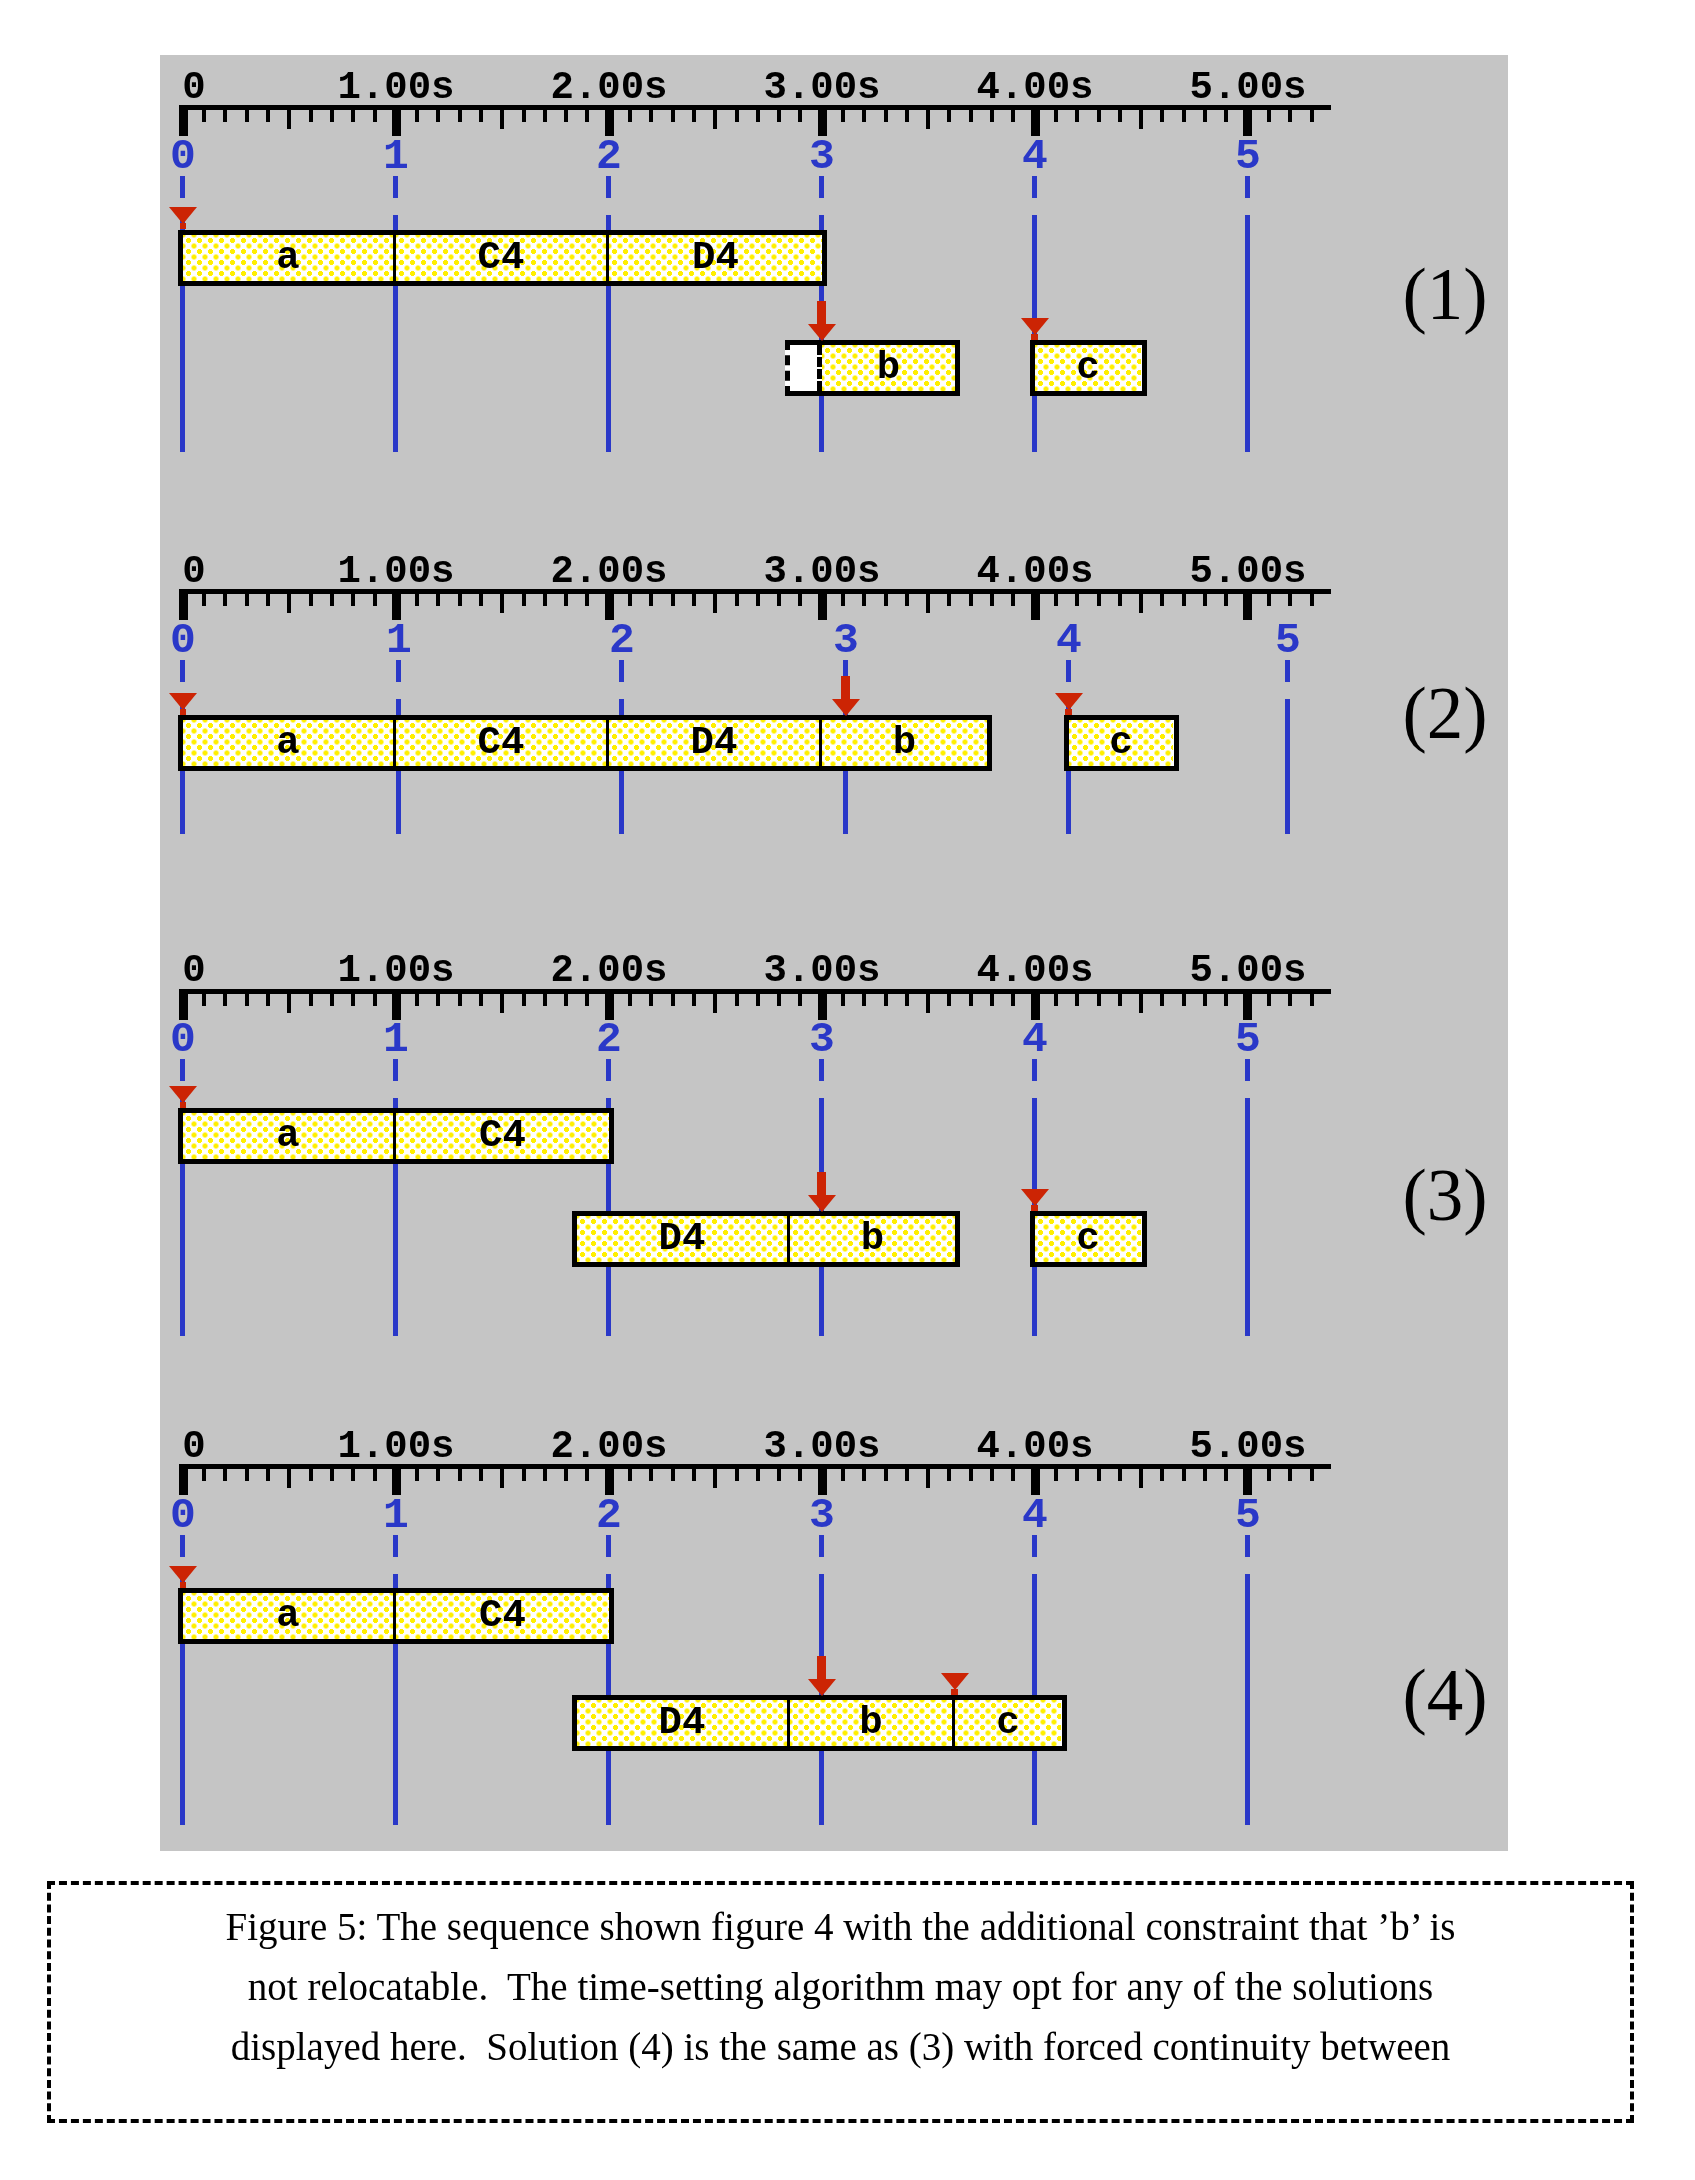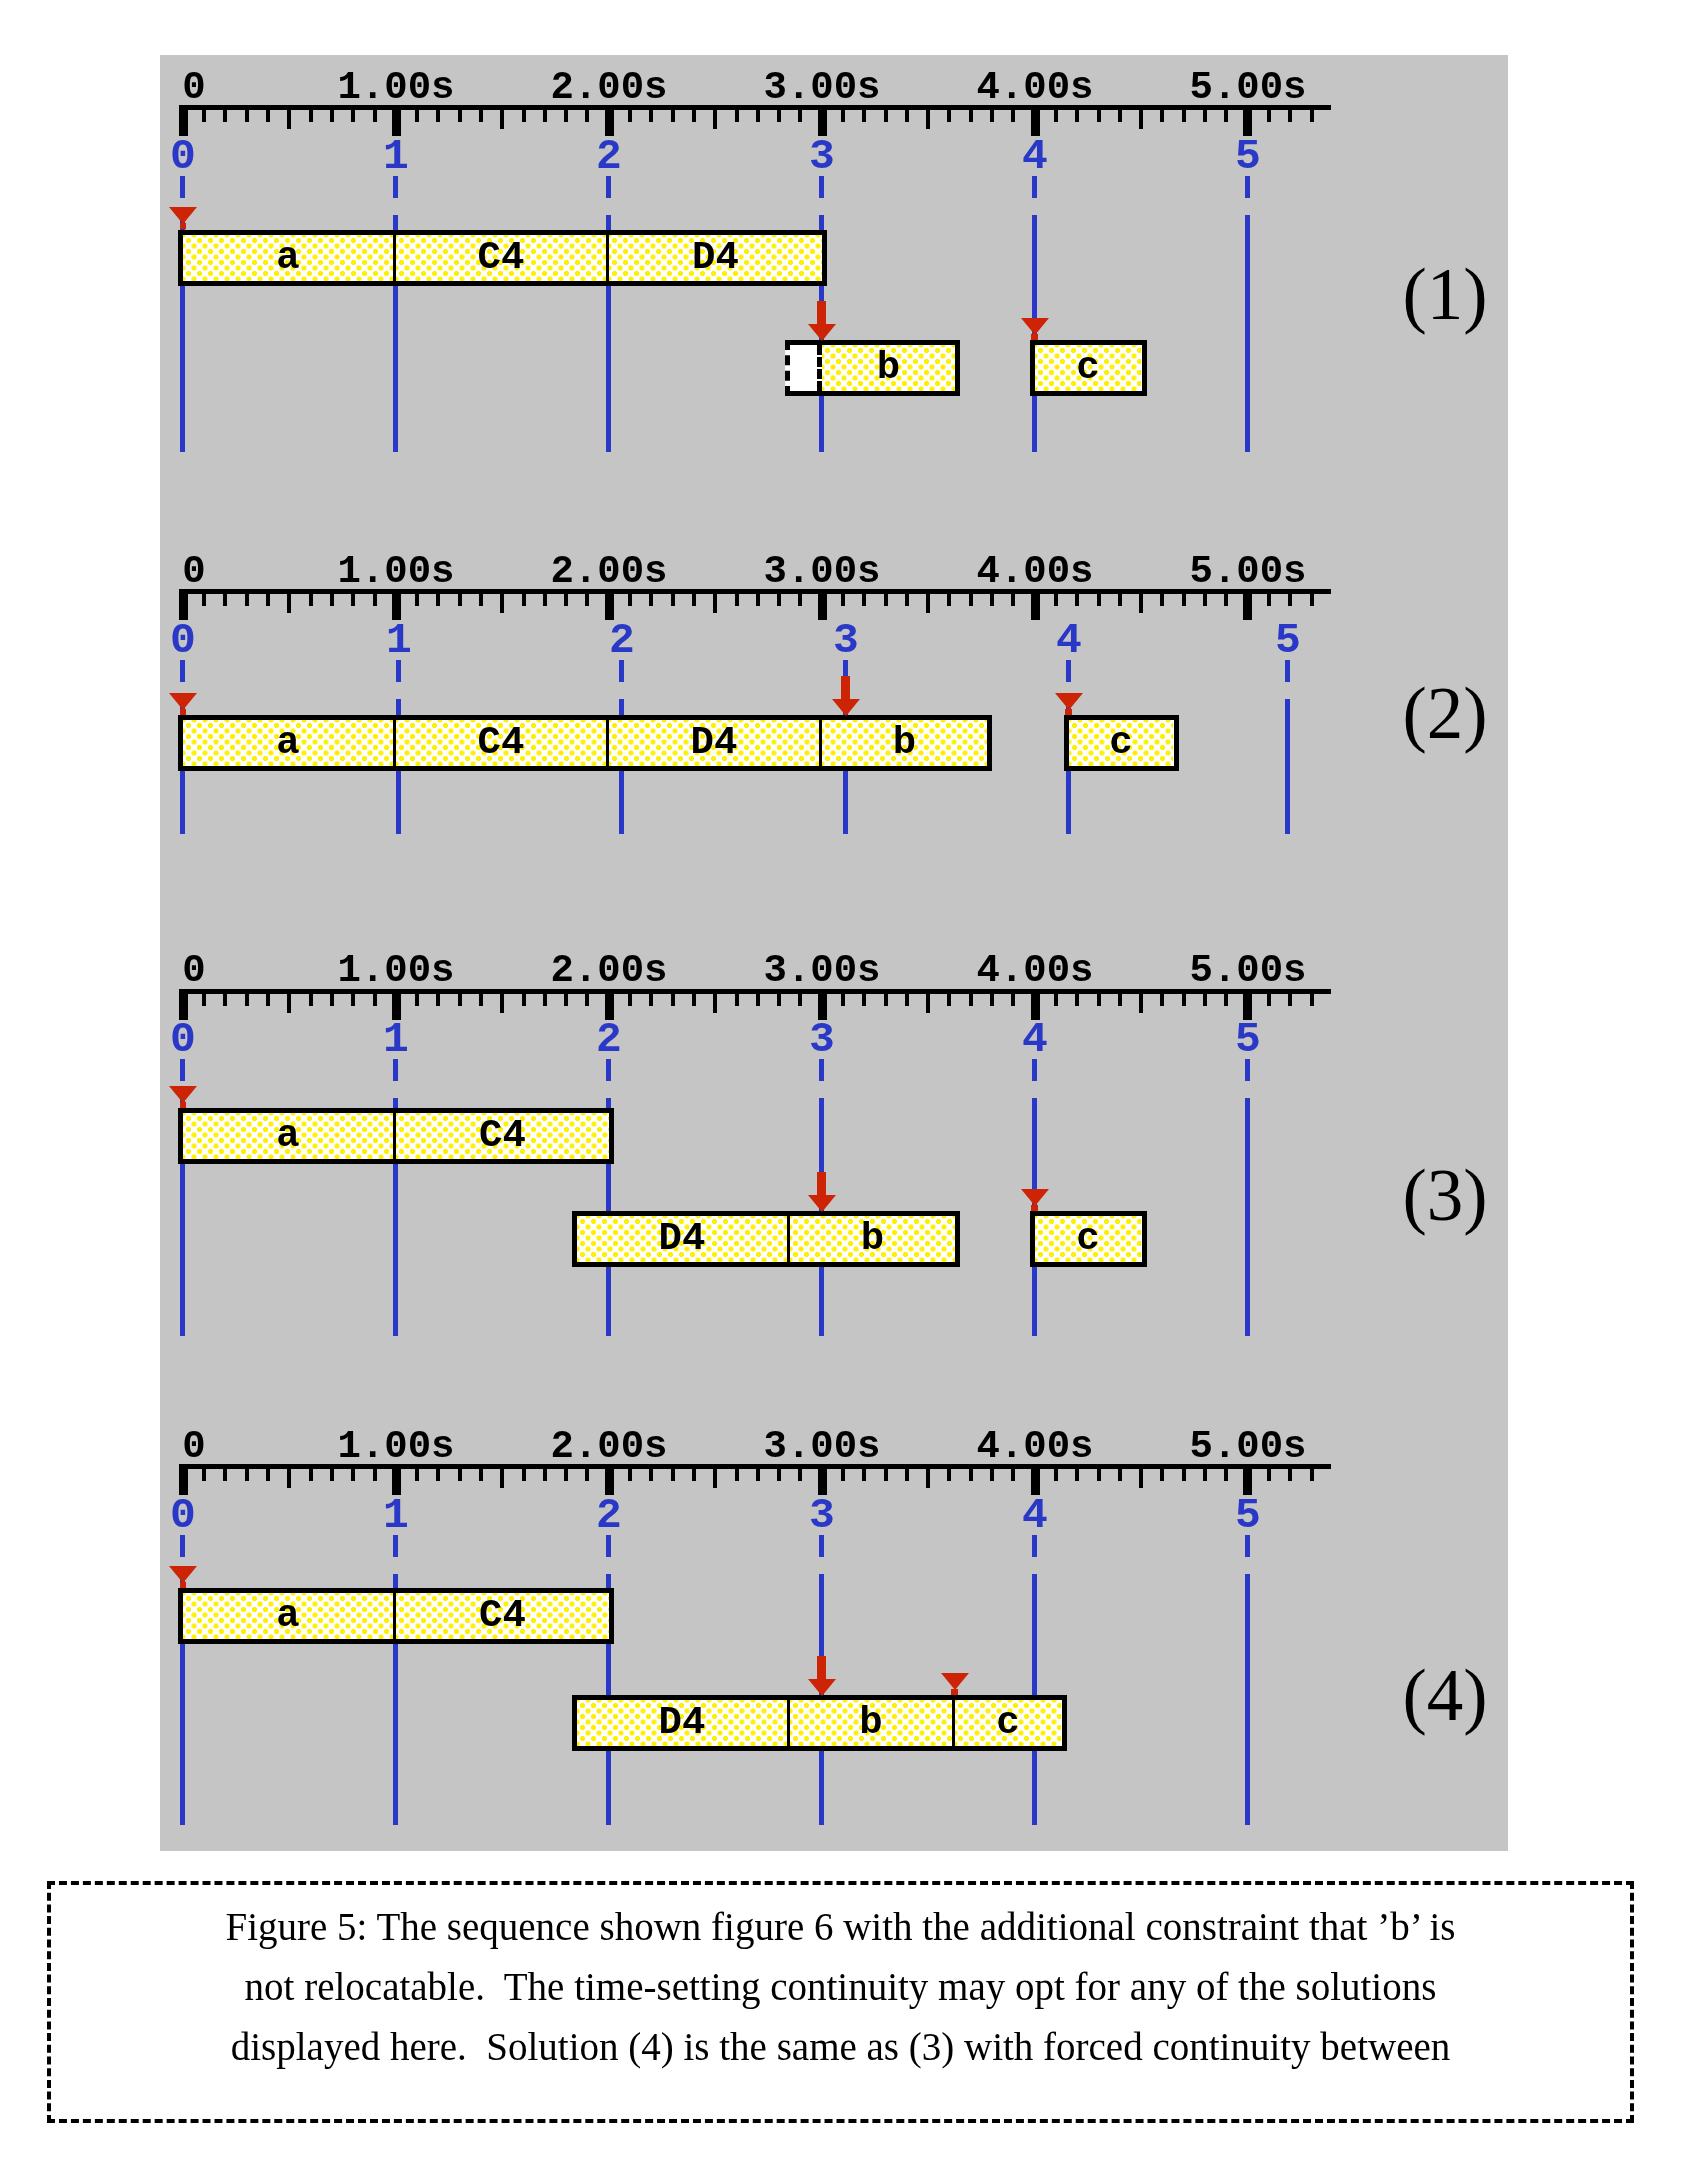--- a/index.html
+++ b/index.html
@@ -485,18 +485,18 @@
         <div class="m-stem"></div>
         <div class="m-head"></div>
       </div>
       <div class="abs marker" style="left: 780px; top: 1618px;">
         <div class="m-head"></div>
         <div class="m-nub"></div>
       </div>
       <div class="abs sidelabel" style="left: 1285px; top: 1640px;">(4)</div>
     </div>
   <div id="caption">
-    <div class="capline">Figure 5: The sequence shown figure 6 with the additional constraint that ’b’ is</div>
-    <div class="capline">not relocatable.  The time-setting continuity may opt for any of the solutions</div>
+    <div class="capline">Figure 5: The sequence shown figure 4 with the additional constraint that ’b’ is</div>
+    <div class="capline">not relocatable.  The time-setting algorithm may opt for any of the solutions</div>
     <div class="capline">displayed here.  Solution (4) is the same as (3) with forced continuity between</div>
   </div>
 </div>
 
 
 </body></html>

